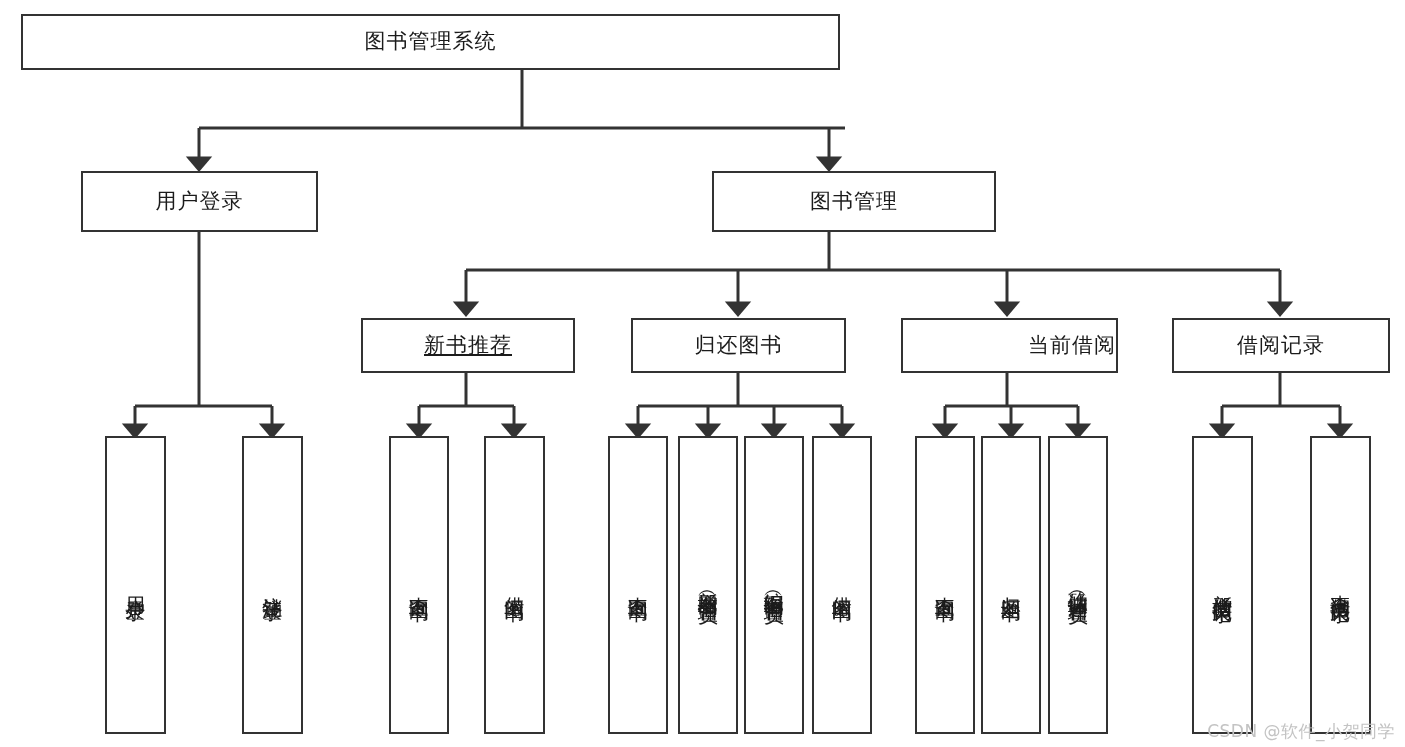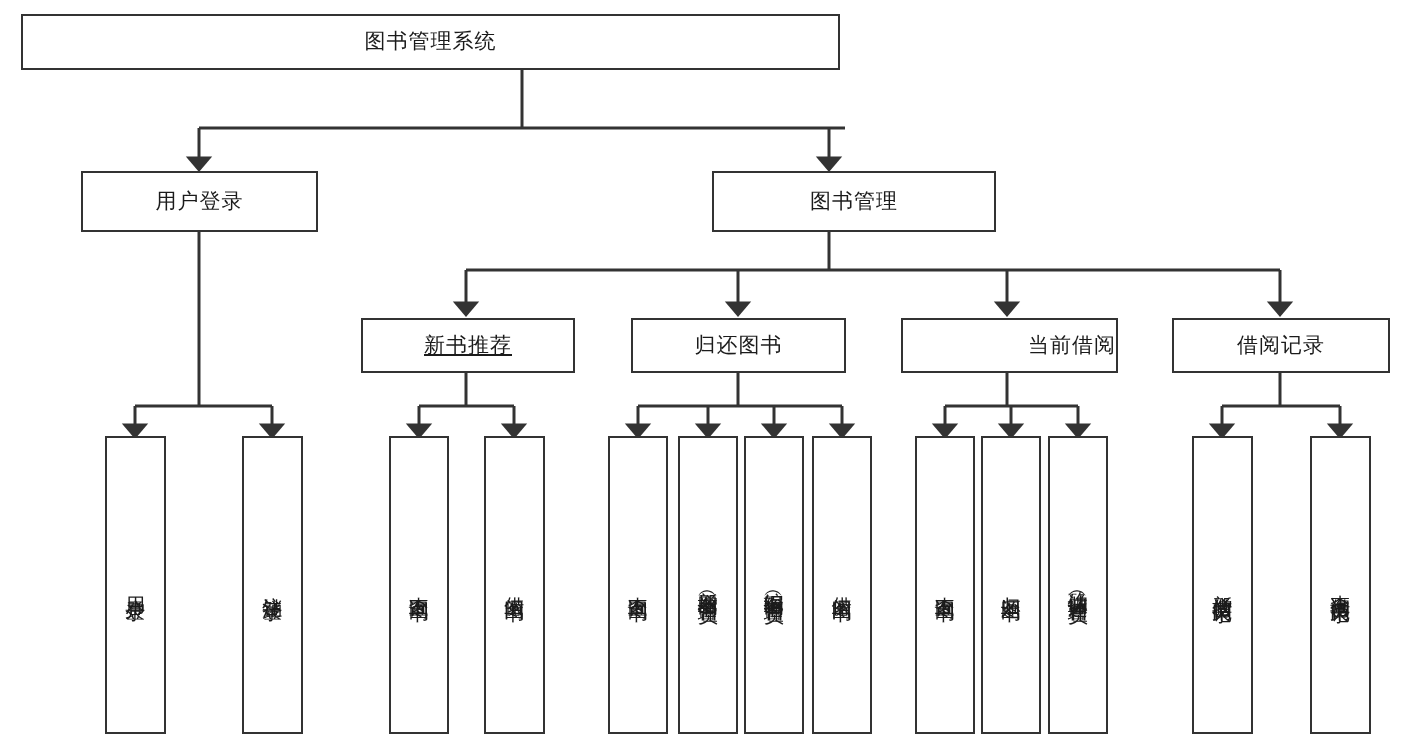--- a/index.html
+++ b/index.html
@@ -178,13 +178,14 @@
     <span class="vlabel">确认归还（管理员）</span>
   </div>
 
   <div class="node node-v" style="left:1192px;top:436px;width:61px;height:298px;">
     <span class="vlabel">新增借阅记录</span>
   </div>
   <div class="node node-v" style="left:1310px;top:436px;width:61px;height:298px;">
     <span class="vlabel">查询借阅记录</span>
   </div>
 
+  <div class="watermark">CSDN @软件_小贺同学</div>
 </div>
 
 </body></html>

